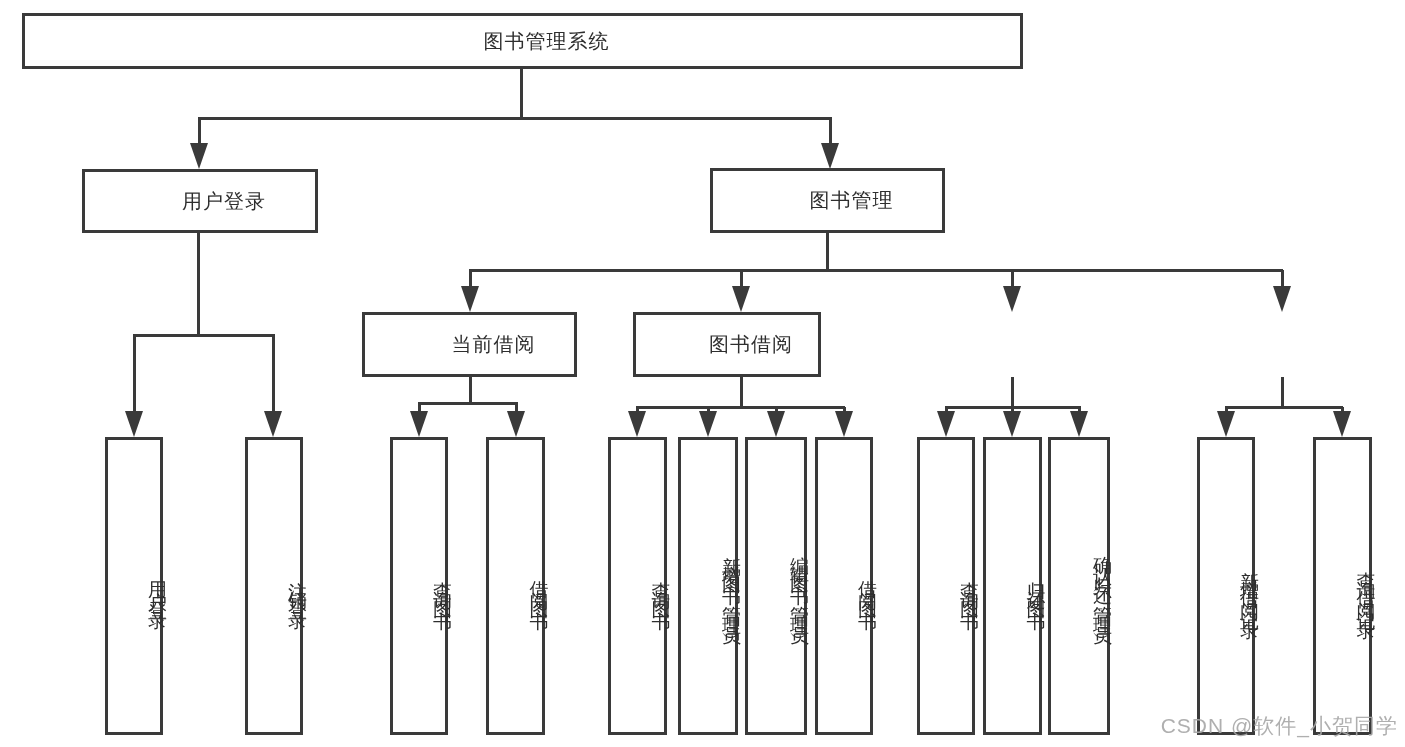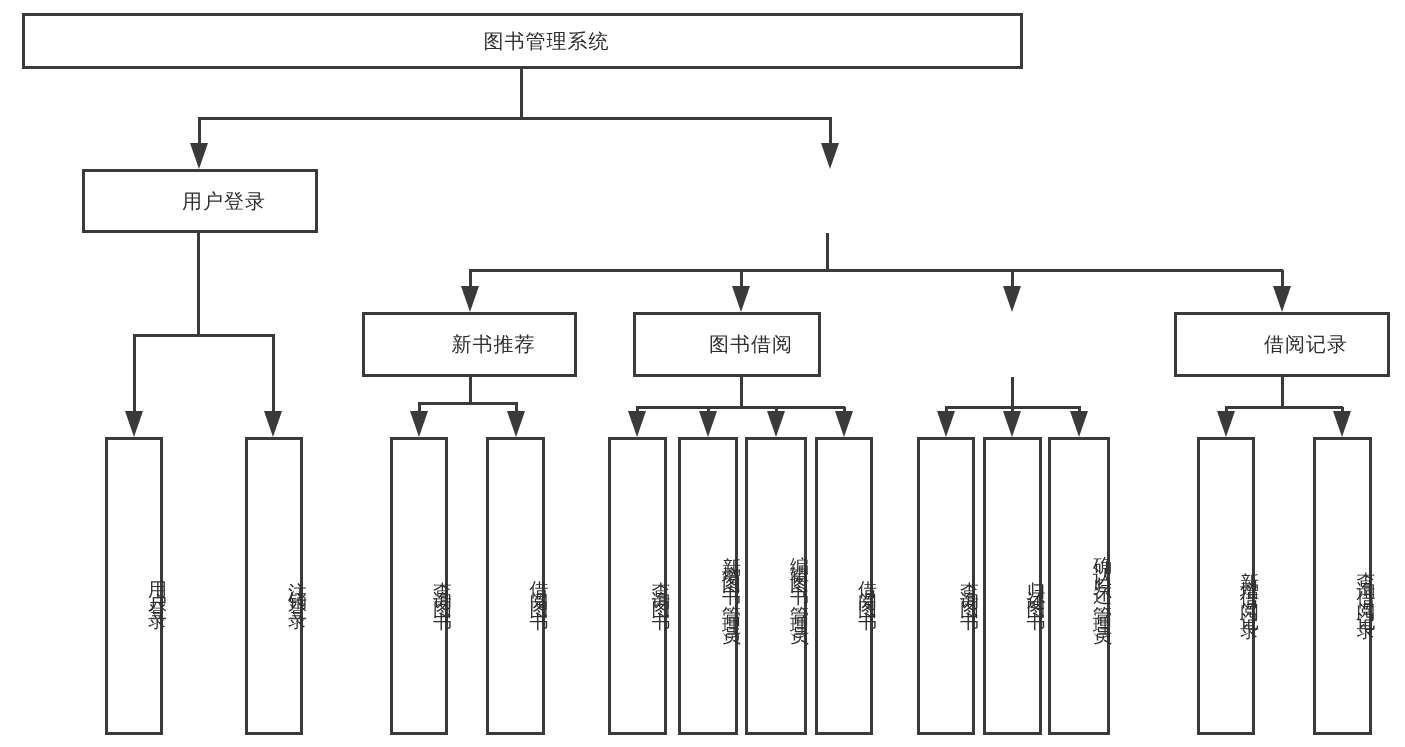--- a/index.html
+++ b/index.html
@@ -39,29 +39,29 @@
 <div class="stage">
 
   <div class="box" style="left:22px;top:13px;width:1001px;height:56px;">
     <span class="hlabel">图书管理系统</span>
   </div>
 
   <div class="box" style="left:82px;top:169px;width:236px;height:64px;">
     <span class="hlabel">用户登录</span>
   </div>
 
+  <div class="box" style="left:710px;top:168px;width:235px;height:65px;">
+    <span class="hlabel">图书管理</span>
+  </div>
 
   <div class="box" style="left:362px;top:312px;width:215px;height:65px;">
-    <span class="hlabel">新书推荐</span>
+    <span class="hlabel">当前借阅</span>
   </div>
   <div class="box" style="left:633px;top:312px;width:188px;height:65px;">
     <span class="hlabel">图书借阅</span>
-  </div>
-  <div class="box" style="left:1174px;top:312px;width:216px;height:65px;">
-    <span class="hlabel">借阅记录</span>
   </div>
 
   <div class="box" style="left:105px;top:437px;width:58px;height:298px;">
     <span class="vtext">用户登录</span>
   </div>
   <div class="box" style="left:245px;top:437px;width:58px;height:298px;">
     <span class="vtext">注销登录</span>
   </div>
 
   <div class="box" style="left:390px;top:437px;width:58px;height:298px;">
@@ -160,14 +160,15 @@
   <div class="vl" style="left:1011px;top:407px;height:24px;"></div>
   <div class="ah" style="left:1003px;top:411px;"></div>
   <div class="vl" style="left:1078px;top:407px;height:24px;"></div>
   <div class="ah" style="left:1070px;top:411px;"></div>
 
   <div class="vl" style="left:1225px;top:407px;height:24px;"></div>
   <div class="ah" style="left:1217px;top:411px;"></div>
   <div class="vl" style="left:1341px;top:407px;height:24px;"></div>
   <div class="ah" style="left:1333px;top:411px;"></div>
 
+  <div class="watermark">CSDN @软件_小贺同学</div>
 
 </div>
 
 </body></html>

